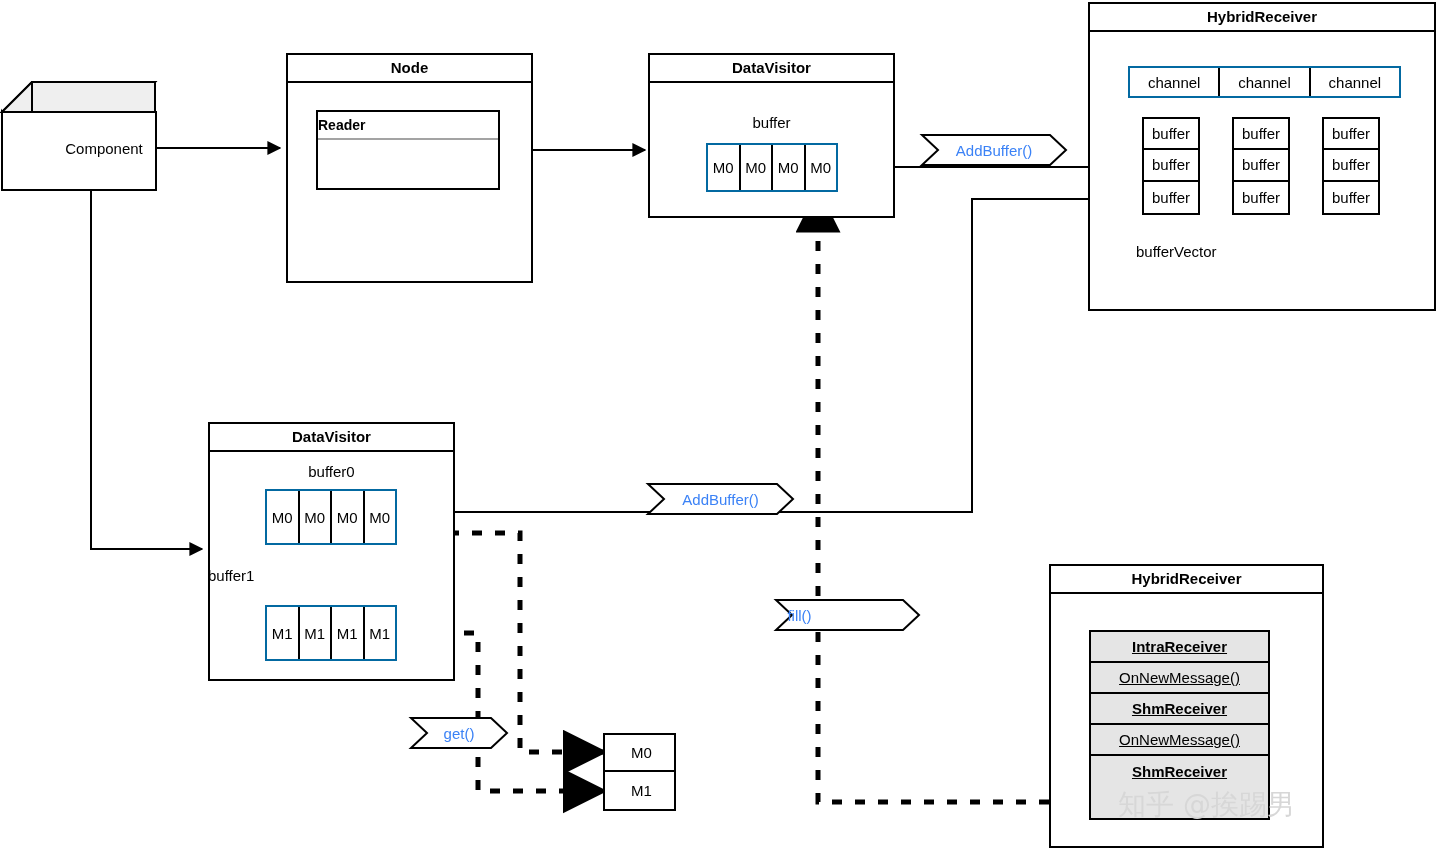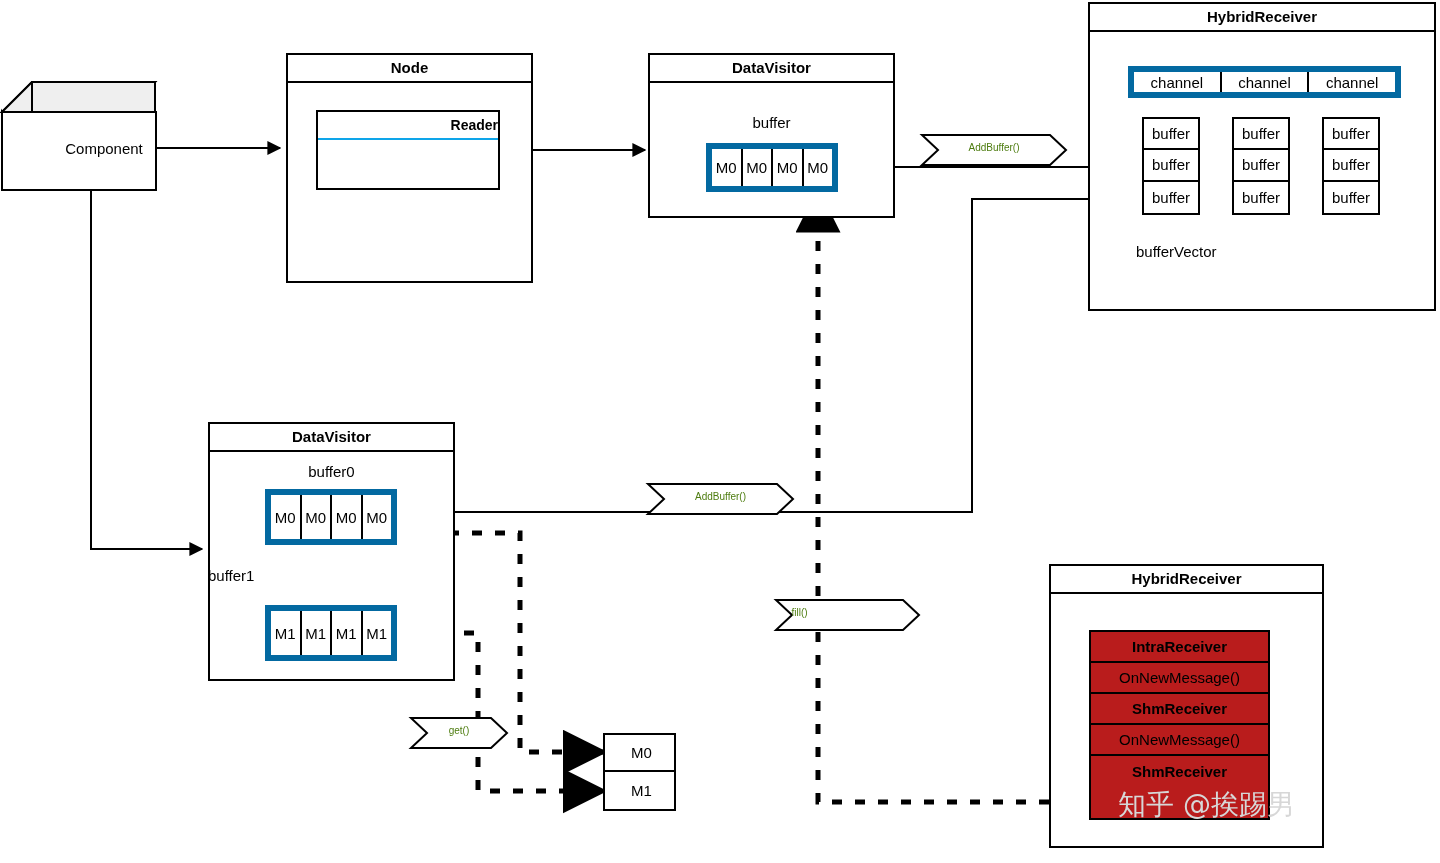--- a/index.html
+++ b/index.html
@@ -41,38 +41,38 @@
     height: 28px;
     color: #000;
   }
   .inner-box {
     position: absolute;
     border: 2px solid #000;
     background: #fff;
     box-sizing: border-box;
   }
   .inner-title {
-    text-align: right;
+    text-align: left;
     font-weight: bold;
     font-size: 14px;
     line-height: 26px;
-    border-bottom: 2px solid #0ea5e9;
+    border-bottom: 2px solid #a3a3a3;
     box-sizing: border-box;
     height: 28px;
   }
   .plain-label {
     position: absolute;
     font-size: 15px;
     color: #000;
     white-space: nowrap;
   }
   .cellrow {
     position: absolute;
     display: flex;
-    border: 6px solid #0369a1;
+    border: 2px solid #0369a1;
     box-sizing: border-box;
     background: #fff;
   }
   .cellrow > div {
     flex: 1 1 0;
     text-align: center;
     font-size: 15px;
     border-right: 2px solid #000;
     box-sizing: border-box;
     display: flex;
@@ -97,21 +97,22 @@
     align-items: center;
     justify-content: center;
     color: #000;
   }
   .vstack > div:last-child { border-bottom: none; }
 
   .rowlist {
     position: absolute;
     border: 2px solid #000;
     box-sizing: border-box;
-    background: #b91c1c;
+    background: #e5e5e5;
+    text-decoration: underline;
   }
   .rowlist > div {
     border-bottom: 2px solid #000;
     box-sizing: border-box;
     display: flex;
     align-items: center;
     justify-content: center;
     font-size: 15px;
     color: #000;
   }
@@ -130,22 +131,22 @@
     display: flex;
     align-items: center;
     padding-left: 26px;
     font-size: 15px;
     color: #000;
   }
   .fusion-items > div:last-child { border-bottom: none; }
 
   .msg-label {
     position: absolute;
-    font-size: 10px;
-    color: #4d7c0f;
+    font-size: 15px;
+    color: #3b82f6;
     text-align: center;
     white-space: nowrap;
     z-index: 5;
   }
   .watermark {
     position: absolute;
     font-size: 28px;
     color: #d7d7d7;
     font-family: "DejaVu Sans", sans-serif;
     white-space: nowrap;

